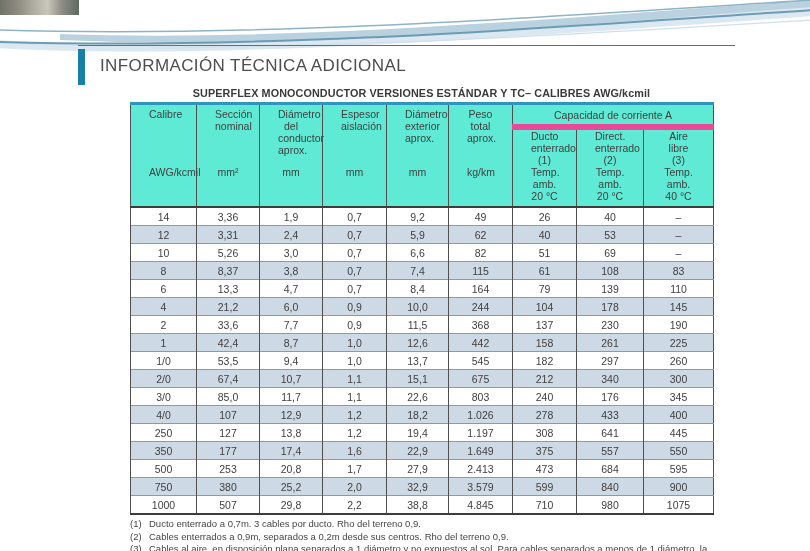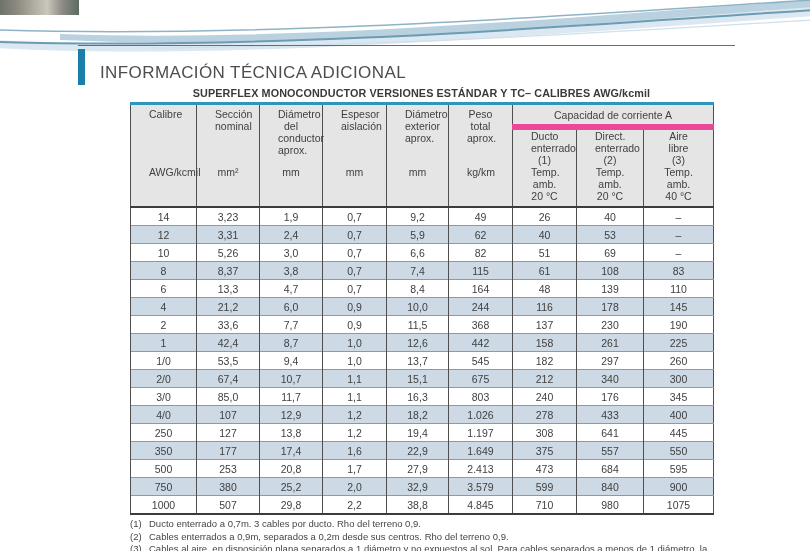--- a/index.html
+++ b/index.html
@@ -14,36 +14,36 @@
     position:absolute; top:0; left:0; width:79px; height:15px;
     background:linear-gradient(90deg,#6f7268 0%,#8d8a80 22%,#b3b0a6 45%,#c9c6bb 60%,#8e8d86 78%,#5d6a60 100%);
   }
   .heading-wrap {
     position:absolute; top:45px; left:78px; width:657px;
     border-top:1px solid #5f7079; padding-top:3px;
     display:flex; align-items:flex-start;
   }
   .heading-bar { width:7px; height:36px; background:#1a7fa8; margin-right:15px; flex:none; }
   .page-heading {
-    margin:14px 0 0 0; font-size:17px; font-weight:normal;
+    margin:7px 0 0 0; font-size:17px; font-weight:normal;
     color:#4d4d4d; letter-spacing:0.4px;
   }
   .content { position:absolute; left:130px; top:87px; width:583px; }
   .table-title {
     text-align:center; font-size:10.8px; font-weight:bold;
     color:#3a3a3a; margin-bottom:3px; letter-spacing:0.1px;
   }
   table.spec {
     border-collapse:collapse; table-layout:fixed; width:583px;
     font-size:10.5px; color:#3f3f3f;
     border-left:1px solid #4f4f4f; border-right:1px solid #4f4f4f;
     border-top:3px solid #2e96bd; border-bottom:2px solid #3c3c3c;
   }
   thead th {
-    font-weight:normal; background:#e5e5e5;
+    font-weight:normal; background:#5eead4;
     border-left:1px solid #4f4f4f; padding:0 18px;
   }
   thead tr.group-row th.group { height:19px; border-bottom:6px solid #ec4899; }
   thead { border-bottom:2px solid #3c3c3c; }
   th.main { vertical-align:top; }
   .hcell {
     display:flex; flex-direction:column; justify-content:space-between;
     height:70px; padding:3px 0 3px 0; line-height:12px;
   }
   thead tr.sub-row th { height:54px; vertical-align:bottom; padding-bottom:4px; line-height:12px;margin-left:36px; }
@@ -138,21 +138,21 @@
         </tr>
         <tr class="sub-row">
           <th>Ducto enterrado (1) Temp. amb. 20 °C</th>
           <th>Direct. enterrado (2) Temp. amb. 20 °C</th>
           <th>Aire libre (3) Temp. amb. 40 °C</th>
         </tr>
       </thead>
       <tbody>
           <tr>
             <td>14</td>
-            <td>3,23</td>
+            <td>3,36</td>
             <td>1,9</td>
             <td>0,7</td>
             <td>9,2</td>
             <td>49</td>
             <td>26</td>
             <td>40</td>
             <td>–</td>
           </tr>
           <tr class="alt">
             <td>12</td>
@@ -187,32 +187,32 @@
             <td>108</td>
             <td>83</td>
           </tr>
           <tr>
             <td>6</td>
             <td>13,3</td>
             <td>4,7</td>
             <td>0,7</td>
             <td>8,4</td>
             <td>164</td>
-            <td>48</td>
+            <td>79</td>
             <td>139</td>
             <td>110</td>
           </tr>
           <tr class="alt">
             <td>4</td>
             <td>21,2</td>
             <td>6,0</td>
             <td>0,9</td>
             <td>10,0</td>
             <td>244</td>
-            <td>116</td>
+            <td>104</td>
             <td>178</td>
             <td>145</td>
           </tr>
           <tr>
             <td>2</td>
             <td>33,6</td>
             <td>7,7</td>
             <td>0,9</td>
             <td>11,5</td>
             <td>368</td>
@@ -251,21 +251,21 @@
             <td>675</td>
             <td>212</td>
             <td>340</td>
             <td>300</td>
           </tr>
           <tr>
             <td>3/0</td>
             <td>85,0</td>
             <td>11,7</td>
             <td>1,1</td>
-            <td>16,3</td>
+            <td>22,6</td>
             <td>803</td>
             <td>240</td>
             <td>176</td>
             <td>345</td>
           </tr>
           <tr class="alt">
             <td>4/0</td>
             <td>107</td>
             <td>12,9</td>
             <td>1,2</td>

